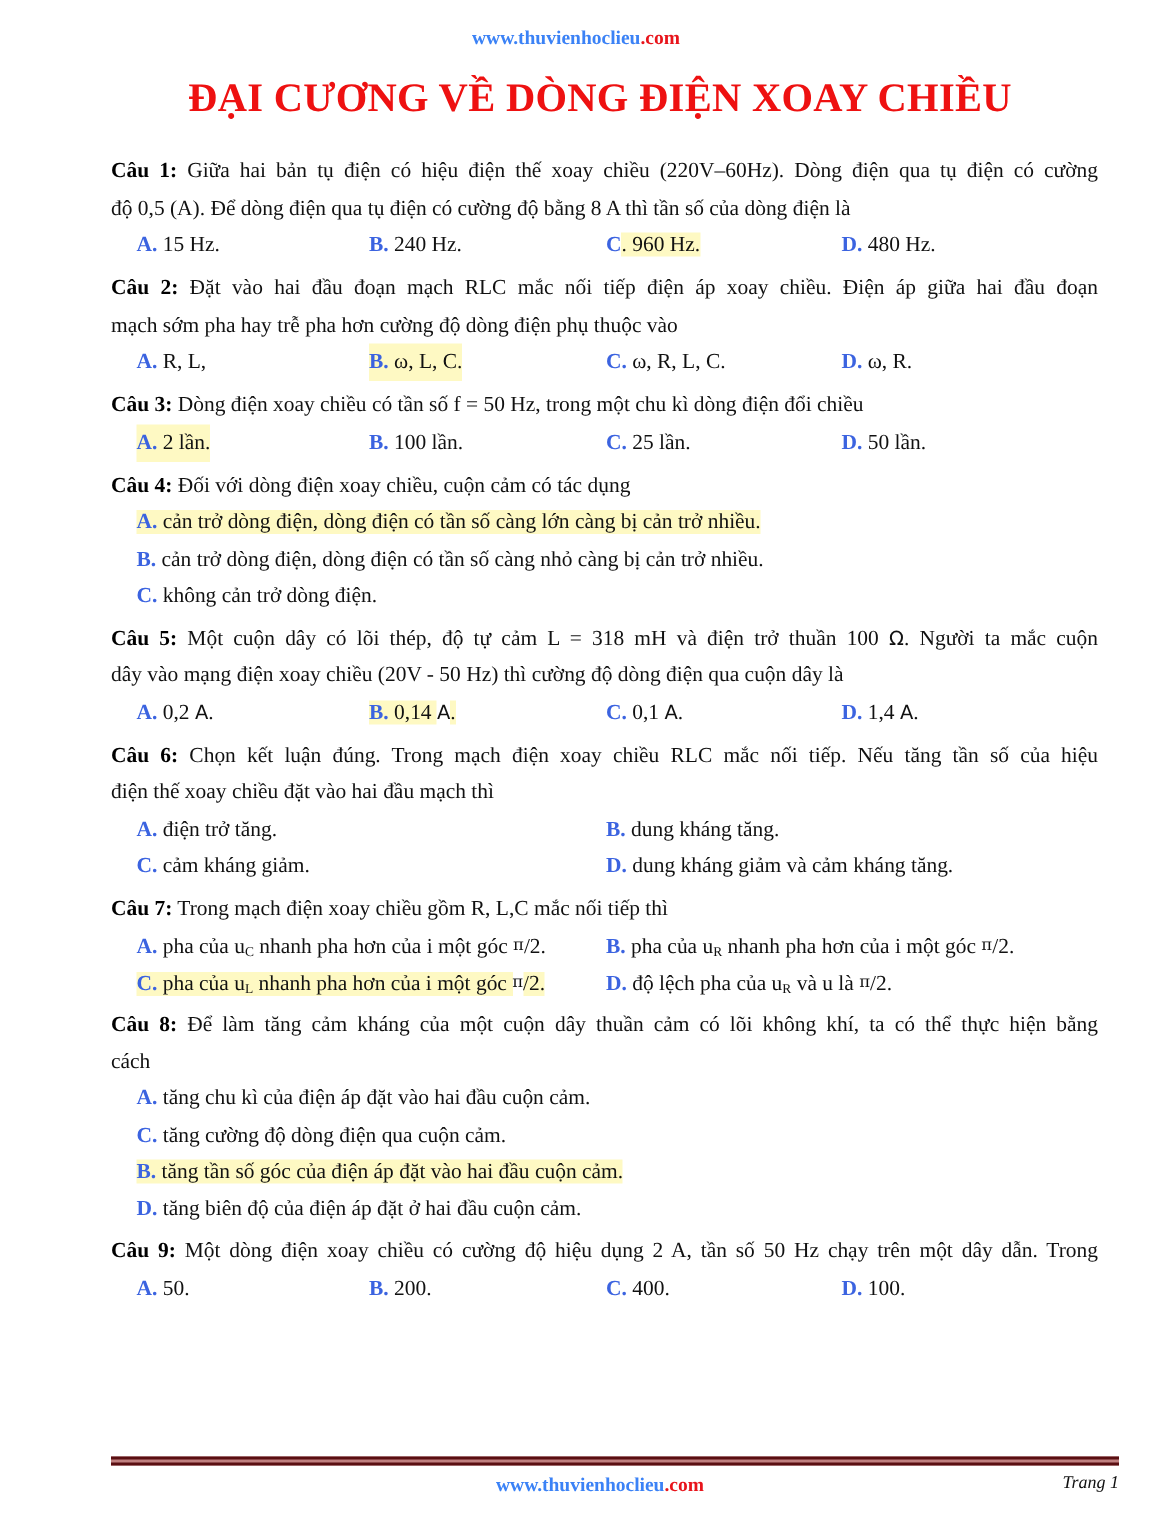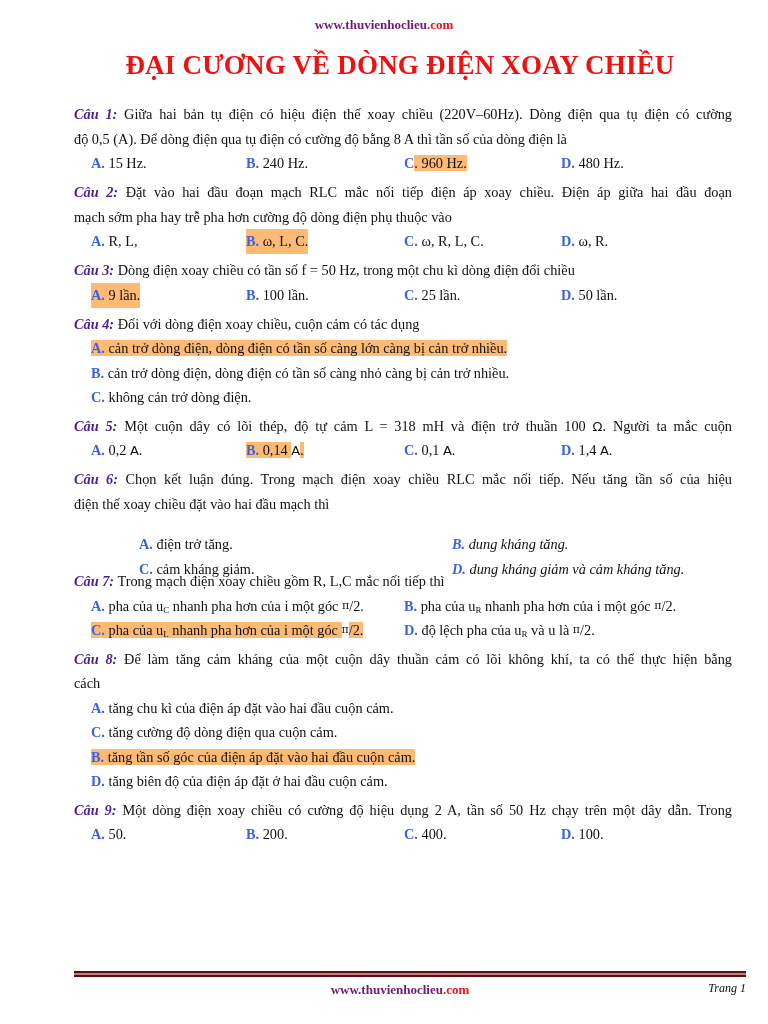--- a/index.html
+++ b/index.html
@@ -1,44 +1,44 @@
 <!DOCTYPE html>
 <html><head>
   <meta charset="utf-8">
   <style>
     * { margin: 0; padding: 0; box-sizing: border-box; }
     html, body { width: 768px; height: 1024px; background: #ffffff; overflow: hidden; }
     body { position: relative; font-family: "Liberation Serif", "DejaVu Serif", serif; color: #111; font-size: 14.3px; }
 
     .site-header { position: absolute; top: 17px; left: 0; width: 768px; text-align: center; font-weight: bold; font-size: 13px; }
-    .site-blue { color: #701a75; margin-top: 12px; }
+    .site-blue { color: #3b82f6; margin-top: 12px; }
     .site-red { color: #e8141b; }
 
     .doc-title { position: absolute; top: 50px; left: 0; width: 800px; text-align: center; color: #ee1111; font-weight: bold; font-size: 27px; letter-spacing: 0.2px; }
 
     .content { position: absolute; left: 74px; top: 102px; width: 658px; }
 
     .q { margin: 0; }
     .qline { height: 24.5px; line-height: 24.5px; text-align: justify; text-align-last: justify; white-space: nowrap; }
     .qline.last { text-align-last: left; }
-    .qlabel { color: #4c1d95; font-weight: bold; font-style: italic; }
+    .qlabel { color: #000000; font-weight: bold; }
     .opt-letter { color: #3b63e0; font-weight: bold; }
-    .hl { background: #fdba74; }
+    .hl { background: #fef9c3; }
 
     .opts4 { position: relative; height: 25px; line-height: 25px; white-space: nowrap; }
     .opts4 .opt { position: absolute; top: 0; }
     .opts4 .o0 { left: 17px; }
     .opts4 .o1 { left: 172px; }
     .opts4 .o2 { left: 330px; }
     .opts4 .o3 { left: 487px; }
 
     .opts2 { position: relative; height: 24.5px; line-height: 24.5px; white-space: nowrap; }
-    .opts2 .opt { position: absolute; top: 16px; margin-left: 48px; }
+    .opts2 .opt { position: absolute; top: 0; }
     .opts2 .o0 { left: 17px; }
-    .opts2 .o1 { left: 330px; font-style: italic; }
+    .opts2 .o1 { left: 330px; }
 
     .opts2b { position: relative; height: 24.5px; line-height: 24.5px; white-space: nowrap; }
     .opts2b .opt { position: absolute; top: 0; }
     .opts2b .o0 { left: 17px; }
     .opts2b .o1 { left: 330px; }
 
     .opts1 { height: 24.5px; line-height: 24.5px; padding-left: 17px; white-space: nowrap; }
 
     .gap { height: 4px; }
     .sub { font-size: 9px; vertical-align: -2px; }
@@ -80,38 +80,39 @@
       <span class="opt o1 hl"><span class="opt-letter">B.</span><span> ω, L, C.</span></span>
       <span class="opt o2"><span class="opt-letter">C.</span><span> ω, R, L, C.</span></span>
       <span class="opt o3"><span class="opt-letter">D.</span><span> ω, R.</span></span>
     </div>
   </div>
   <div class="gap"></div>
 
   <div class="q">
     <div class="qline last"><span class="qlabel">Câu 3:</span><span> Dòng điện xoay chiều có tần số f = 50 Hz, trong một chu kì dòng điện đổi chiều</span></div>
     <div class="opts4">
-      <span class="opt o0 hl"><span class="opt-letter">A.</span><span> 9 lần.</span></span>
+      <span class="opt o0 hl"><span class="opt-letter">A.</span><span> 2 lần.</span></span>
       <span class="opt o1"><span class="opt-letter">B.</span><span> 100 lần.</span></span>
       <span class="opt o2"><span class="opt-letter">C.</span><span> 25 lần.</span></span>
       <span class="opt o3"><span class="opt-letter">D.</span><span> 50 lần.</span></span>
     </div>
   </div>
   <div class="gap"></div>
 
   <div class="q">
     <div class="qline last"><span class="qlabel">Câu 4:</span><span> Đối với dòng điện xoay chiều, cuộn cảm có tác dụng</span></div>
     <div class="opts1"><span class="hl"><span class="opt-letter">A.</span><span> cản trở dòng điện, dòng điện có tần số càng lớn càng bị cản trở nhiều.</span></span></div>
     <div class="opts1"><span class="opt-letter">B.</span><span> cản trở dòng điện, dòng điện có tần số càng nhỏ càng bị cản trở nhiều.</span></div>
     <div class="opts1"><span class="opt-letter">C.</span><span> không cản trở dòng điện.</span></div>
   </div>
   <div class="gap"></div>
 
   <div class="q">
     <div class="qline"><span class="qlabel">Câu 5:</span><span> Một cuộn dây có lõi thép, độ tự cảm L = 318 mH và điện trở thuần 100 </span><span class="unitA">Ω</span><span>. Người ta mắc cuộn</span></div>
+    <div class="qline last"><span>dây vào mạng điện xoay chiều (20V - 50 Hz) thì cường độ dòng điện qua cuộn dây là</span></div>
     <div class="opts4">
       <span class="opt o0"><span class="opt-letter">A.</span><span> 0,2 </span><span class="unitA">A</span><span>.</span></span>
       <span class="opt o1"><span class="hl"><span class="opt-letter">B.</span><span> 0,14 </span></span><span class="unitA">A</span><span class="hl">.</span></span>
       <span class="opt o2"><span class="opt-letter">C.</span><span> 0,1 </span><span class="unitA">A</span><span>.</span></span>
       <span class="opt o3"><span class="opt-letter">D.</span><span> 1,4 </span><span class="unitA">A</span><span>.</span></span>
     </div>
   </div>
   <div class="gap"></div>
 
   <div class="q">

